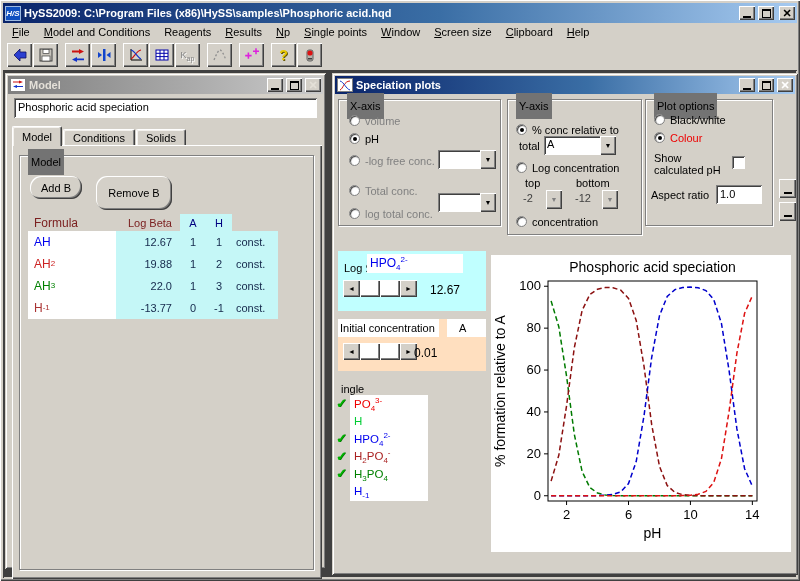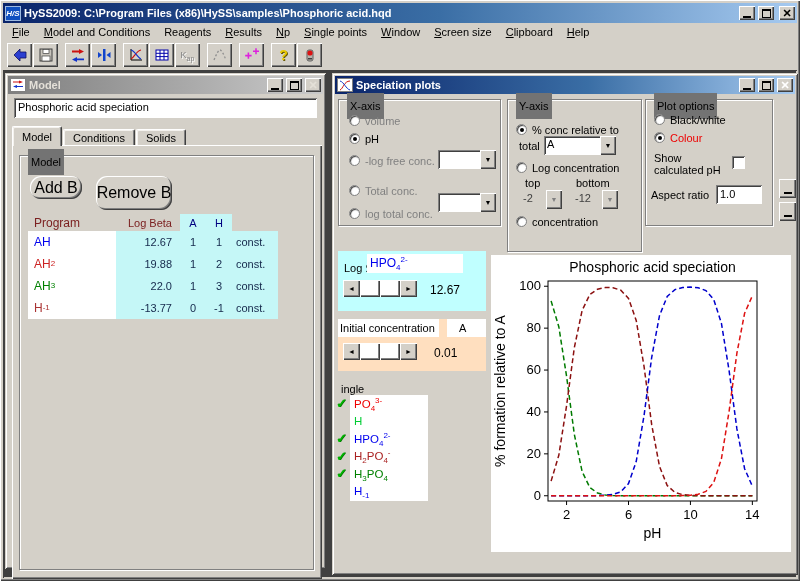--- a/index.html
+++ b/index.html
@@ -44,21 +44,21 @@
   
   #win-model { left:2px; top:3px; width:321px; height:496px; }
   #model-name-input { position:absolute; left:6px; top:4px; width:303px; height:20px; padding:3px 0 0 4px; font-size:11px; }
   .tabs { position:absolute; left:4px; top:32px; display:flex; align-items:flex-end; height:20px; }
   .tab { height:17px; padding:2px 9px 0 9px; background:#d4d0c8; border:1px solid #404040; border-bottom:none; border-top-color:#fff; border-left-color:#fff; border-radius:2px 2px 0 0; box-shadow:inset -1px 0 0 #808080, inset 1px 1px 0 #f4f2ee; margin-right:1px; }
   .tab.active { height:20px; z-index:3; padding-top:4px; }
   .tab-panel { position:absolute; left:4px; top:51px; width:310px; height:434px; z-index:2; }
   .groupbox { position:absolute; border:1px solid #808080; box-shadow: inset 1px 1px 0 #ffffff, 1px 1px 0 #ffffff; }
   .grp-label { position:absolute; top:-7px; left:8px; background:#737373; padding:7px 3px; }
   #model-group { left:7px; top:10px; width:295px; height:415px; }
-  .btn { display:grid; place-items:center; font-size:16px;border-radius:11px; }
+  .btn { display:grid; place-items:center; font-size:11px;border-radius:11px; }
   #btn-addb { position:absolute; left:10px; top:20px; width:52px; height:23px; }
   #btn-removeb { position:absolute; left:76px; top:20px; width:76px; height:34px; }
 
   #model-table { position:absolute; left:8px; top:58px; width:250px; }
   .mt-hdr { display:flex; height:17px; align-items:center; }
   .mt-row { display:flex; height:22px; align-items:center; }
   .c-formula { width:88px; padding-left:6px; font-size:12px; }
   .c-logbeta { width:64px; text-align:right; padding-right:8px; }
   .c-a { width:26px; text-align:center; }
   .c-h { width:26px; text-align:center; }
@@ -82,21 +82,21 @@
   .dim > .opt-label { color:#808080; }
   .checkbox { width:13px; height:13px; }
 
   .combo { position:absolute; height:19px; display:flex; }
   .combo .cb-text { flex:1; padding:2px 0 0 3px; font-size:11px; overflow:hidden; }
   .combo .cb-btn { width:16px; display:grid; place-items:center; font-size:7px; }
   .combo.disabled .cb-text { background:#d4d0c8; color:#404040; }
   .combo.disabled .cb-btn { color:#808080; }
 
   #grp-xaxis { left:3px; top:5px; width:163px; height:127px; }
-  #grp-yaxis { left:172px; top:5px; width:135px; height:153px; }
+  #grp-yaxis { left:172px; top:5px; width:135px; height:136px; }
   #grp-plot  { left:310px; top:5px; width:128px; height:127px; }
 
   .mini-btn { position:absolute; width:17px; height:19px; display:grid; place-items:center; }
   .mini-bar { width:8px; height:2px; background:#000; margin-top:9px; }
 
   .panel { position:absolute; }
   #logbeta-panel { left:3px; top:157px; width:148px; height:60px; background:#c0ffff; }
   #conc-panel    { left:3px; top:225px; width:148px; height:52px; background:#ffdfbf; }
   .white-box { background:#fff; position:absolute; }
   .hscroll { position:absolute; display:flex; height:17px; }
@@ -242,21 +242,21 @@
           <div class="tab">Conditions</div>
           <div class="tab">Solids</div>
         </div>
         <div class="tab-panel raised">
           <div class="groupbox" id="model-group">
             <span class="grp-label">Model</span>
             <div class="btn raised" id="btn-addb">Add B</div>
             <div class="btn raised" id="btn-removeb">Remove B</div>
             <div id="model-table">
               <div class="mt-hdr">
-                <span class="c-formula hdr-maroon">Program</span>
+                <span class="c-formula hdr-maroon">Formula</span>
                 <span class="c-logbeta hdr-maroon">Log Beta</span>
                 <span class="c-a hdr-navy">A</span>
                 <span class="c-h hdr-navy">H</span>
                 <span class="c-flag"></span>
               </div>
               <div id="model-table-body">
                   <div class="mt-row">
                     <span class="c-formula" style="color:#0000ee">
                       <span>AH</span>
                     </span>
@@ -426,21 +426,21 @@
 
         <div class="panel" id="conc-panel">
           <div class="white-box" style="left:0; top:0; width:101px; height:18px; padding:3px 0 0 2px">Initial concentration</div>
           <div class="white-box" style="left:109px; top:0; width:39px; height:18px; padding:3px 0 0 12px">A</div>
           <div class="hscroll" style="left:5px; top:24px">
             <div class="sbtn raised">◄</div>
             <div class="scell"></div>
             <div class="scell"></div>
             <div class="sbtn raised">►</div>
           </div>
-          <span class="sc-val" style="left:96px; top:27px">0.01</span>
+          <span class="sc-val" style="left:76px; top:27px">0.01</span>
         </div>
 
         <span id="plot-label">ingle</span>
         <div id="species-list">
             <div class="sp-row">
               <span class="sp-check">✓</span>
               <span class="sp-formula" style="color:#ee0000"><span>PO</span><sub>4</sub><sup>3-</sup></span>
             </div>
             <div class="sp-row">
               <span class="sp-formula" style="color:#00cc33"><span>H</span></span>

